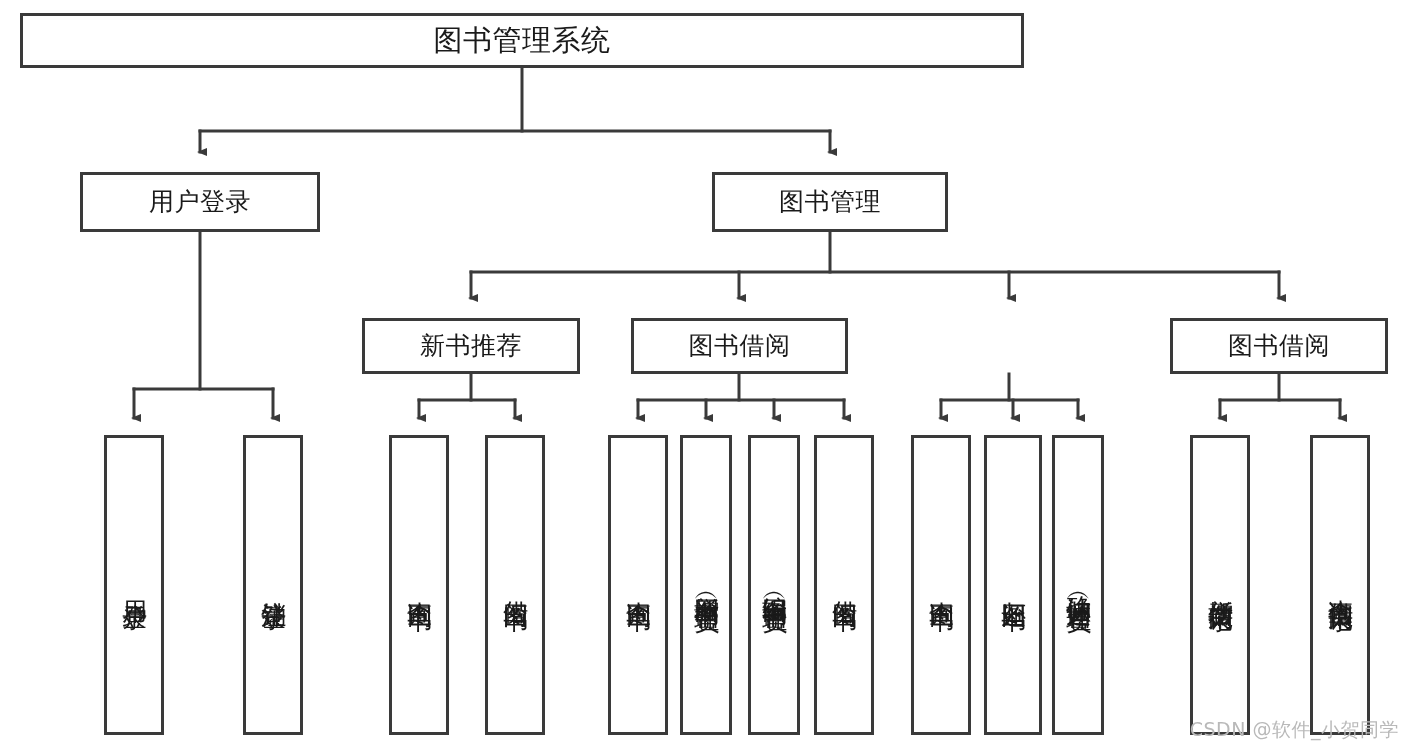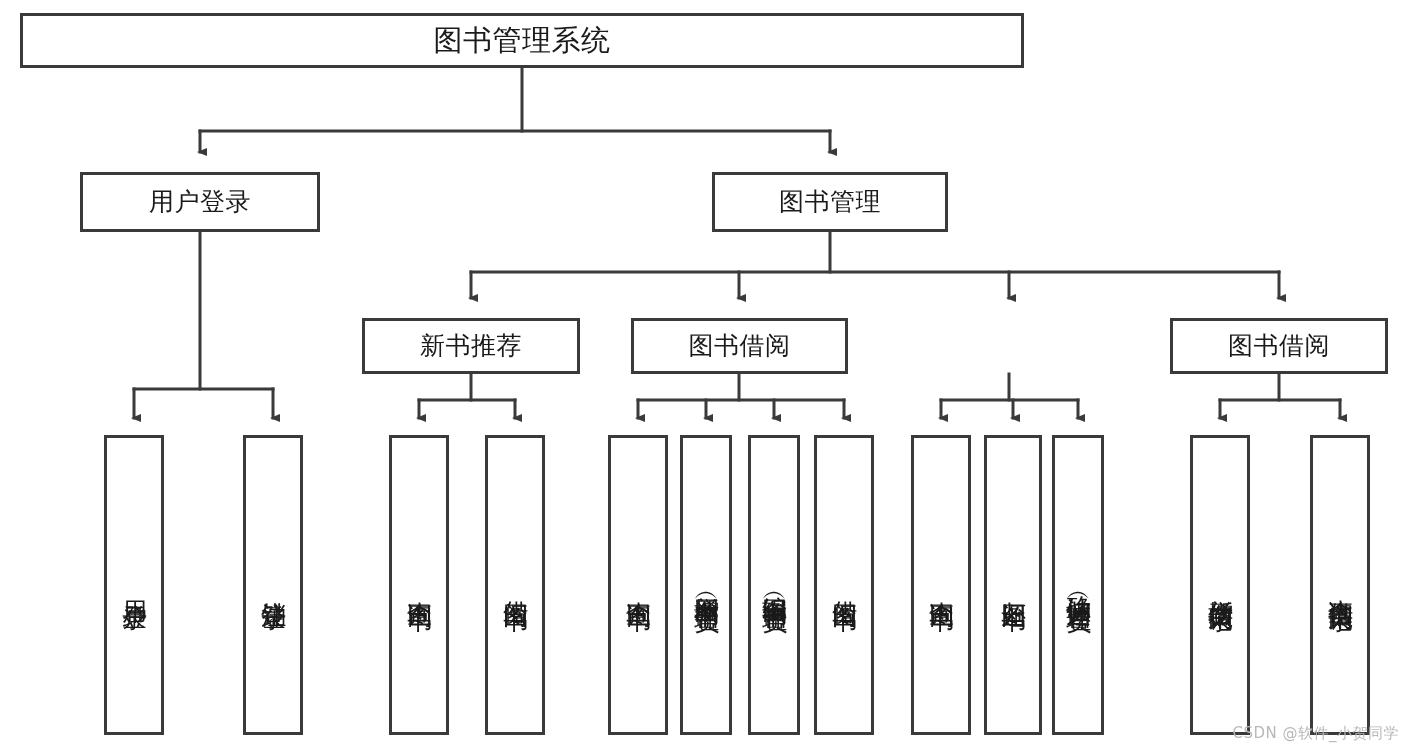--- a/index.html
+++ b/index.html
@@ -63,21 +63,21 @@
     font-size: 25px;
     line-height: 1.05;
     letter-spacing: 2px;
     white-space: nowrap;
     max-height: 288px;
   }
   .watermark {
     position: absolute;
     right: 6px;
     bottom: 4px;
-    font-size: 15px;
+    font-size: 19px;
     color: #b9b9b9;
     letter-spacing: 0.5px;
     z-index: 5;
     white-space: nowrap;
     font-family: "DejaVu Sans", "Liberation Sans", sans-serif;
   }
 </style>
 </head>
 <body>
 

